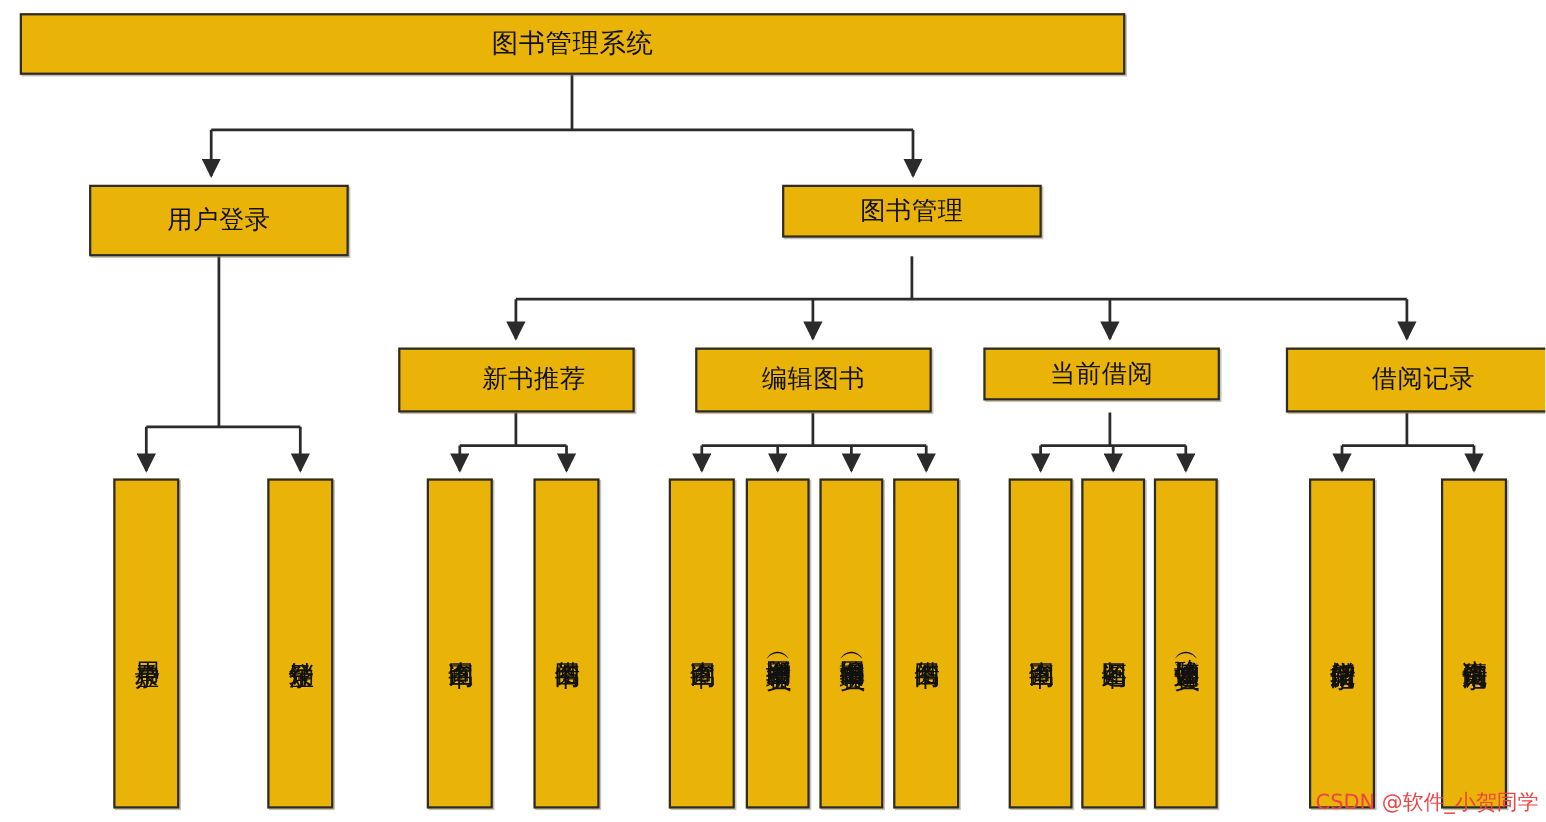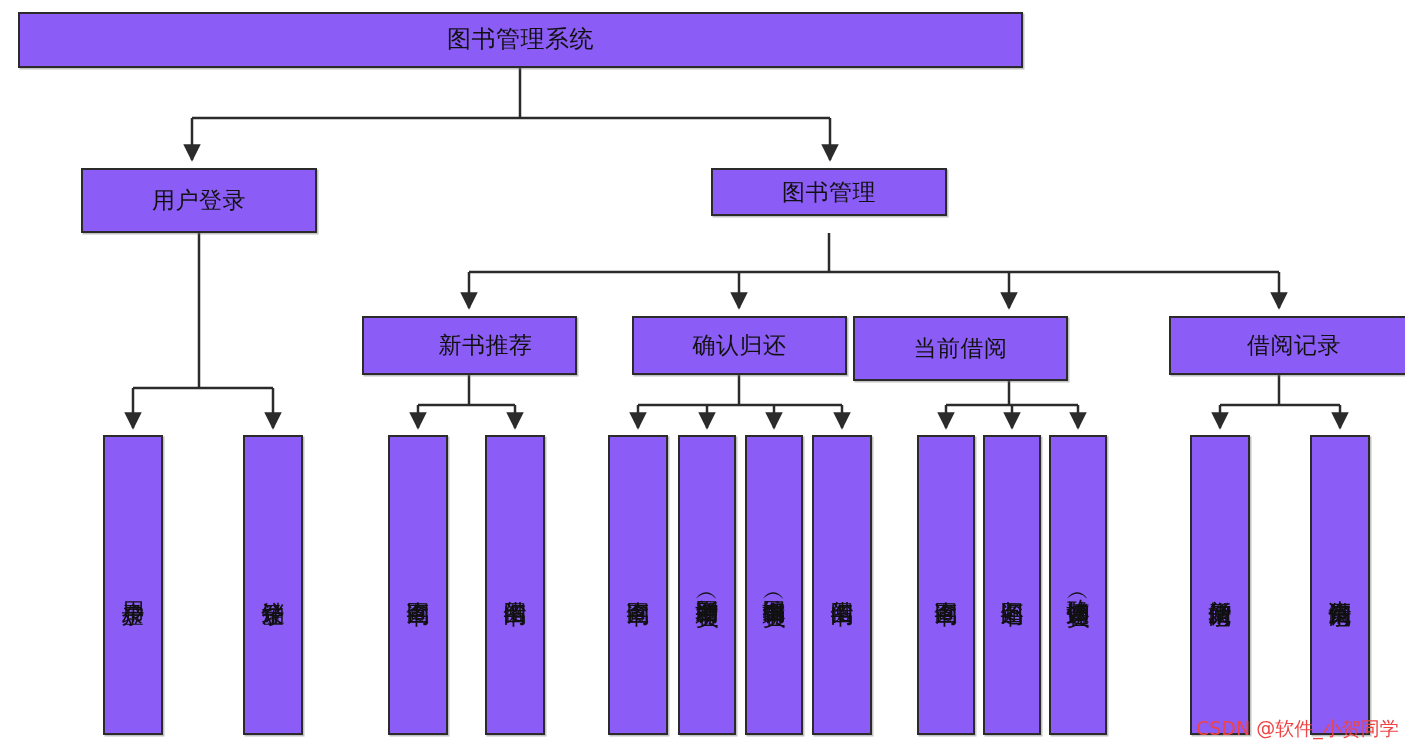--- a/index.html
+++ b/index.html
@@ -21,21 +21,21 @@
     position: absolute;
     left: 0;
     top: 0;
     width: 1405px;
     height: 747px;
     pointer-events: none;
   }
   .node {
     position: absolute;
     box-sizing: border-box;
-    background: #8b5cf6;
+    background: #eab308;
     border: 2.5px solid #2b2b2b;
     display: flex;
     align-items: center;
     justify-content: center;
     color: #111111;
     box-shadow: 1.5px 1.5px 0 rgba(120,120,120,0.45);
   }
   .node .label {
     text-align: center;
     line-height: 1.05;
@@ -124,23 +124,23 @@
     <span class="label">用户登录</span>
   </div>
   <div class="node horizontal" style="left: 711px; top: 168px; width: 236px; height: 48px;">
     <span class="label">图书管理</span>
   </div>
 
   <div class="node horizontal" style="left: 362px; top: 316px; width: 215px; height: 59px; padding-left: 32px;">
     <span class="label">新书推荐</span>
   </div>
   <div class="node horizontal" style="left: 632px; top: 316px; width: 215px; height: 59px;">
-    <span class="label">确认归还</span>
+    <span class="label">编辑图书</span>
   </div>
-  <div class="node horizontal" style="left: 853px; top: 316px; width: 215px; height: 65px;">
+  <div class="node horizontal" style="left: 894px; top: 316px; width: 215px; height: 48px;">
     <span class="label">当前借阅</span>
   </div>
   <div class="node horizontal" style="left: 1169px; top: 316px; width: 250px; height: 59px; align-items: center;">
     <span class="label">借阅记录</span>
   </div>
 
   <div class="node vertical" style="left: 103px; top: 435px; width: 60px; height: 300px;">
     <span class="label">用户登录</span>
   </div>
   <div class="node vertical" style="left: 243px; top: 435px; width: 60px; height: 300px;">

